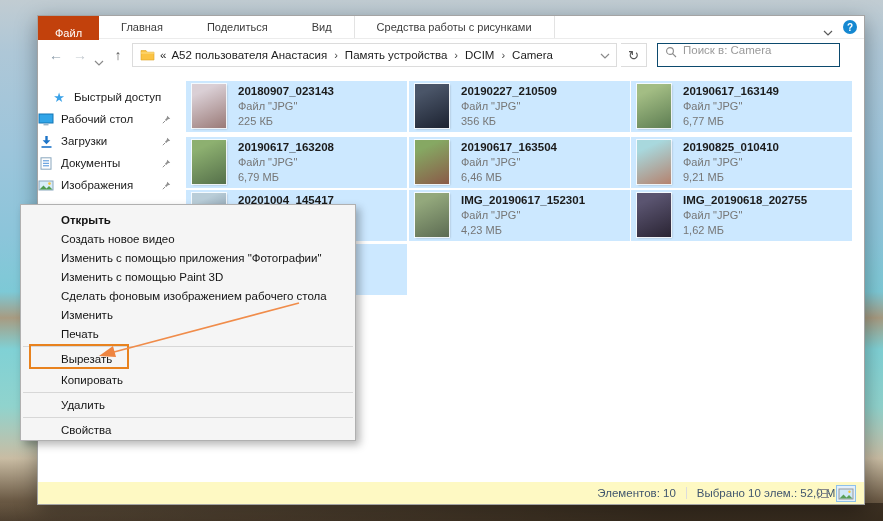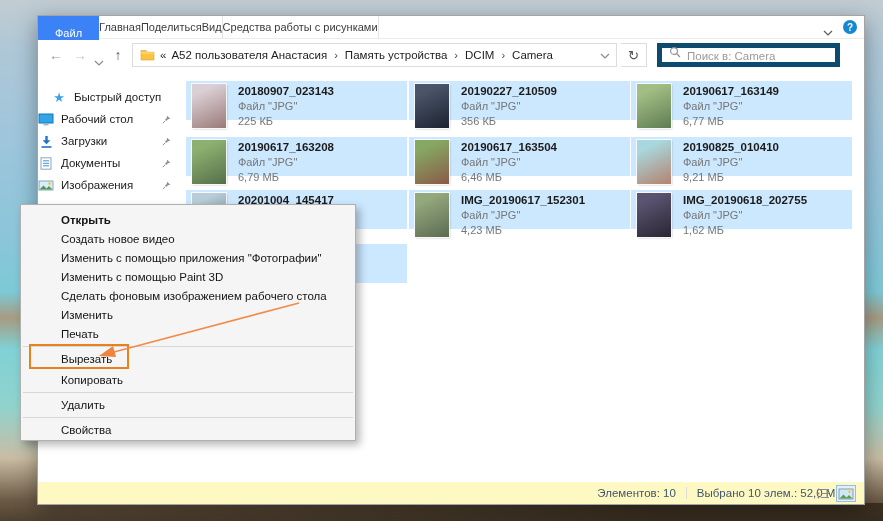--- a/index.html
+++ b/index.html
@@ -11,56 +11,56 @@
     background:linear-gradient(90deg,rgba(120,100,75,.15),rgba(52,41,28,.85) 75%); }
 
   
   .window { position:absolute; left:37px; top:15px; width:828px; height:490px;
     background:#fff; border:1px solid rgba(90,90,90,.55);
     box-shadow:0 6px 20px rgba(0,0,0,.35); }
 
   
   .tabbar { position:absolute; left:0; top:0; right:0; height:23px; background:#fff;
     border-bottom:1px solid #ececec; display:flex; align-items:stretch; }
-  .tab { display:flex; align-items:center; padding:0 0; font-size:11px; color:#3b3b3b; cursor:default; }
-  .tab-file { background:#3b82f6; color:#fff; padding:17px 17px; }
+  .tab { display:flex; align-items:center; padding:0 22px; font-size:11px; color:#3b3b3b; cursor:default; }
+  .tab-file { background:#c2410c; color:#fff; padding:17px 17px; }
   .tab-ctx { border-left:1px solid #e3e3e3; border-right:1px solid #e3e3e3; }
   .tabbar-right { margin-left:auto; display:flex; align-items:center; gap:9px; padding-right:7px; }
   .ribbon-chev { width:12px; height:8px; display:inline-block; }
   .help-btn { width:14px; height:14px; border-radius:50%; background:#1588d1; color:#fff;
     font-size:10px; font-weight:bold; display:flex; align-items:center; justify-content:center; }
 
   
   .addrrow { position:absolute; left:0; top:24px; right:0; height:30px; background:#fff;
     display:flex; align-items:center; padding:0 24px 0 8px; gap:4px; }
   .navbtn { font-size:14px; width:20px; text-align:center; color:#8a9aa8; }
   .navbtn.fwd { color:#c3c9cf; }
   .navbtn.up { color:#5a5a5a; }
   .chev-sm { width:10px; height:6px; }
   .addrbox { flex:1 1 auto; height:24px; border:1px solid #dcdcdc; display:flex; align-items:center;
     padding:0 6px; gap:5px; font-size:11.5px; color:#1d1d1d; background:#fff; }
   .crumb-sep { color:#444; font-size:11px; padding:0 2px; }
   .addr-chev { margin-left:auto; }
   .refreshbtn { width:26px; height:24px; border:1px solid #dcdcdc; border-left:none; display:flex;
     align-items:center; justify-content:center; font-size:13px; color:#555; }
-  .searchbox { width:183px; height:24px; border:5px solid #0c4a6e; margin-left:6px; display:flex;
-    align-items:flex-end; padding:0 7px; gap:6px; }
+  .searchbox { width:183px; height:24px; border:1px solid #0c4a6e; margin-left:6px; display:flex;
+    align-items:flex-start; padding:0 7px; gap:6px; }
   .search-ph { font-size:11.5px; color:#9a9a9a; white-space:nowrap; }
 
   
   .sidebar { position:absolute; left:0; top:54px; width:141px; bottom:22px; background:#fff;
     padding-top:16px; font-size:11.5px; color:#1a1a1a; }
   .side-item { position:relative; height:22px; display:flex; align-items:center; gap:7px; }
   .side-item.root { padding-left:13px; font-size:11.5px; }
   .side-icon { width:16px; display:flex; justify-content:center; flex:0 0 16px; }
   .star-glyph { color:#3ba2e8; font-size:13px; line-height:1; }
   .pin { position:absolute; right:8px; top:6px; }
 
   
-  .tile { position:absolute; width:221px; height:39px; background:#cce8ff; }
+  .tile { position:absolute; width:221px; height:51px; background:#cce8ff; }
   .thumb { position:absolute; left:6px; top:3px; width:34px; height:44px;
     box-shadow:0 0 0 1px rgba(255,255,255,.8),1px 1px 2px rgba(0,0,0,.25); }
   .tmeta { position:absolute; left:52px; top:3px; right:4px; line-height:15px; }
   .tname { font-size:11.5px; font-weight:600; color:#1b1b1b; white-space:nowrap; }
   .ttype,.tsize { font-size:11px; color:#767676; white-space:nowrap; }
 
   
   .statusbar { position:absolute; left:0; right:0; bottom:0; height:22px; background:#fef9c3;
     display:flex; align-items:center; padding-left:22px; font-size:11.5px; color:#41566e;justify-content:flex-end; }
   .sb-sep { width:1px; height:12px; background:#dcdcdc; margin:0 10px; }

